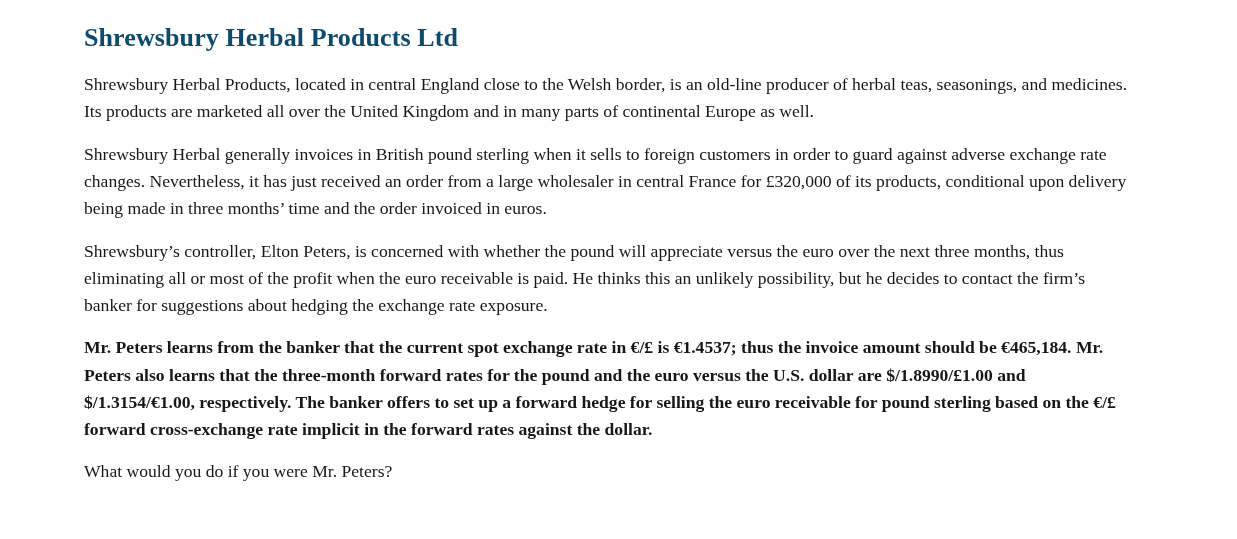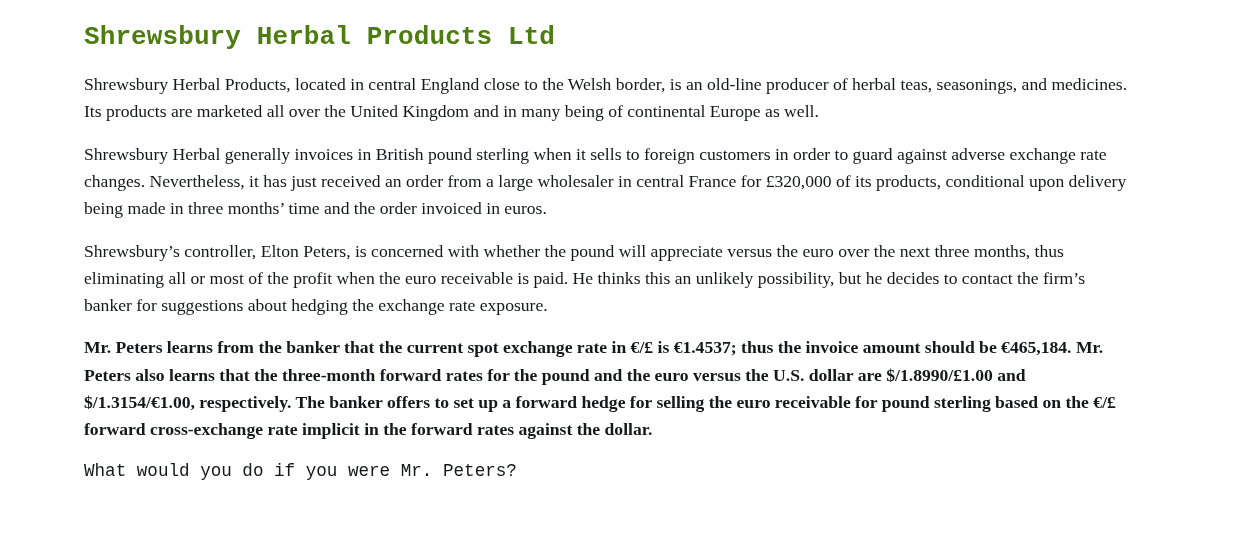--- a/index.html
+++ b/index.html
@@ -15,55 +15,54 @@
     color: #1a1a1a;
   }
   .page {
     box-sizing: border-box;
     width: 1237px;
     height: 539px;
     padding: 22px 100px 0 84px;
     background: #ffffff;
   }
   .doc-title {
-    font-family: Liberation Mono, monospace;
+    font-family: Liberation Serif, serif;
     font-size: 26px;
     font-weight: bold;
-    color: #4d7c0f;
+    color: #0c4a6e;
     letter-spacing: 0.1px;
     margin: 0 0 18px 0;
     line-height: 1.2;
   }
   .para {
     font-size: 17.6px;
     line-height: 1.55;
     margin: 0 0 15px 0;
     text-align: left;
     color: #15171a;
   }
   .para:last-child {
     margin-bottom: 0;
-    font-family: Liberation Mono, monospace;
   }
   .p-wide {
     max-width: 1053px;
   }
   .p-narrow {
     max-width: 1038px;
     font-weight: bold;
   }
 </style>
 </head>
 <body>
 
 <div class="page">
 
   <h1 class="doc-title">Shrewsbury Herbal Products Ltd</h1>
 
-  <p class="para p-wide">Shrewsbury Herbal Products, located in central England close to the Welsh border, is an old-line producer of herbal teas, seasonings, and medicines. Its products are marketed all over the United Kingdom and in many being of continental Europe as well.</p>
+  <p class="para p-wide">Shrewsbury Herbal Products, located in central England close to the Welsh border, is an old-line producer of herbal teas, seasonings, and medicines. Its products are marketed all over the United Kingdom and in many parts of continental Europe as well.</p>
 
   <p class="para p-wide">Shrewsbury Herbal generally invoices in British pound sterling when it sells to foreign customers in order to guard against adverse exchange rate changes. Nevertheless, it has just received an order from a large wholesaler in central France for £320,000 of its products, conditional upon delivery being made in three months’ time and the order invoiced in euros.</p>
 
   <p class="para p-wide">Shrewsbury’s controller, Elton Peters, is concerned with whether the pound will appreciate versus the euro over the next three months, thus eliminating all or most of the profit when the euro receivable is paid. He thinks this an unlikely possibility, but he decides to contact the firm’s banker for suggestions about hedging the exchange rate exposure.</p>
 
   <p class="para p-narrow">Mr. Peters learns from the banker that the current spot exchange rate in €/£ is €1.4537; thus the invoice amount should be €465,184. Mr. Peters also learns that the three-month forward rates for the pound and the euro versus the U.S. dollar are $/1.8990/£1.00 and $/1.3154/€1.00, respectively. The banker offers to set up a forward hedge for selling the euro receivable for pound sterling based on the €/£ forward cross-exchange rate implicit in the forward rates against the dollar.</p>
 
   <p class="para p-wide">What would you do if you were Mr. Peters?</p>
 
 </div>

